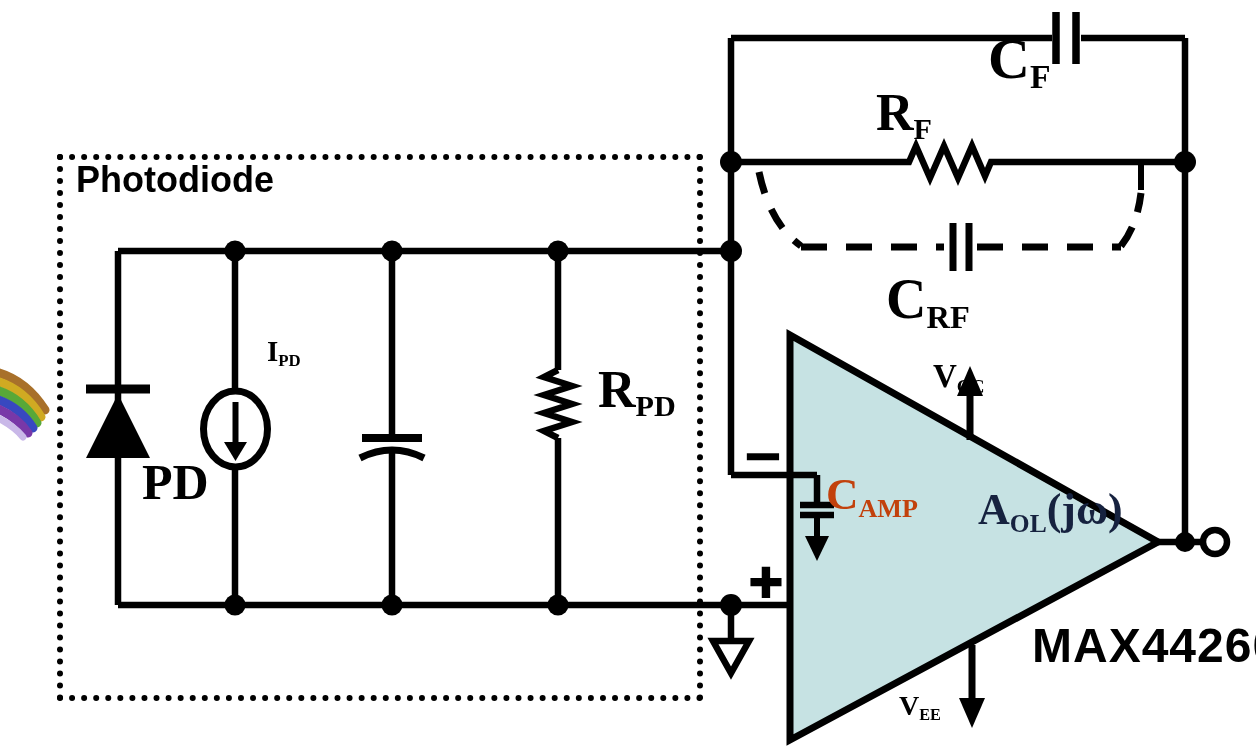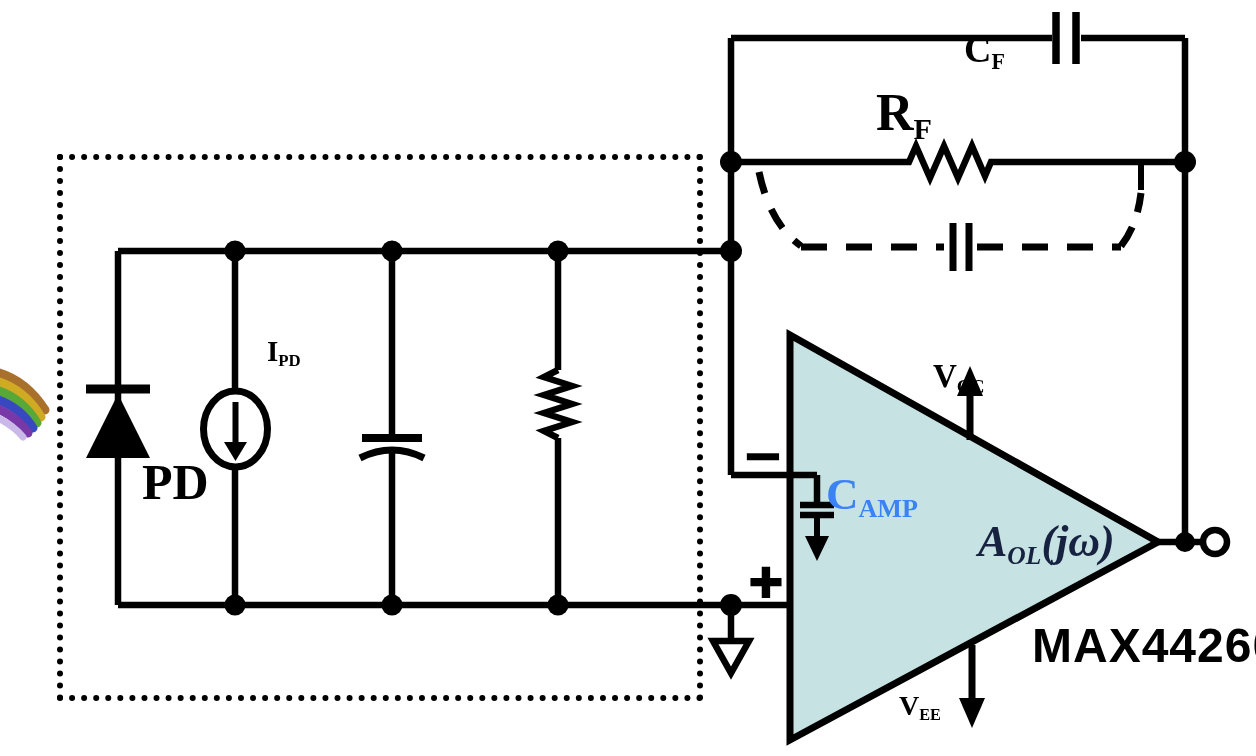--- a/index.html
+++ b/index.html
@@ -115,43 +115,50 @@
       <circle cx="558" cy="605" r="10.5"></circle>
         <circle cx="731" cy="605" r="11"></circle>
       <circle cx="731" cy="162" r="11"></circle>
         <circle cx="1185" cy="162" r="11"></circle>
       <circle cx="1185" cy="542" r="10"></circle>
     </g>
   </svg>
 
   <div class="box" style="left:57px;top:154px;width:634px;height:535px;"></div>
 
+  <div class="lbl sans" style="left:76px;top:162px;font-size:36px;">Photodiode</div>
 
   <div class="lbl" style="left:142px;top:457px;font-size:50px;">PD</div>
 
   <div class="lbl" style="left:267px;top:337px;font-size:29px;">
     <span>I</span><span class="sub">PD</span>
   </div>
 
 
+  <div class="lbl" style="left:598px;top:364px;font-size:52px;">
+    <span>R</span><span class="sub">PD</span>
+  </div>
 
   <div class="lbl" style="left:876px;top:87px;font-size:52px;">
     <span>R</span><span class="sub">F</span>
   </div>
 
-  <div class="lbl" style="left:964px;top:30px;font-size:38px;">
+  <div class="lbl" style="left:988px;top:30px;font-size:58px;">
     <span>C</span><span class="sub">F</span>
   </div>
 
+  <div class="lbl" style="left:886px;top:271px;font-size:56px;">
+    <span>C</span><span class="sub">RF</span>
+  </div>
 
-  <div class="lbl" style="left:826px;top:472px;font-size:45px;color:#3b82f6;">
+  <div class="lbl" style="left:826px;top:472px;font-size:45px;color:#c2410c;">
     <span>C</span><span class="sub">AMP</span>
   </div>
 
-  <div class="lbl" style="left:978px;top:520px;font-size:44px;color:#16223f;font-style:italic;">
+  <div class="lbl" style="left:978px;top:488px;font-size:44px;color:#16223f;">
     <span>A</span><span class="sub">OL</span><span>(jω)</span>
   </div>
 
   <div class="lbl" style="left:901px;top:360px;font-size:33px;margin-left:32px;">
     <span>V</span><span class="sub">CC</span>
   </div>
 
   <div class="lbl" style="left:899px;top:692px;font-size:28px;">
     <span>V</span><span class="sub">EE</span>
   </div>

